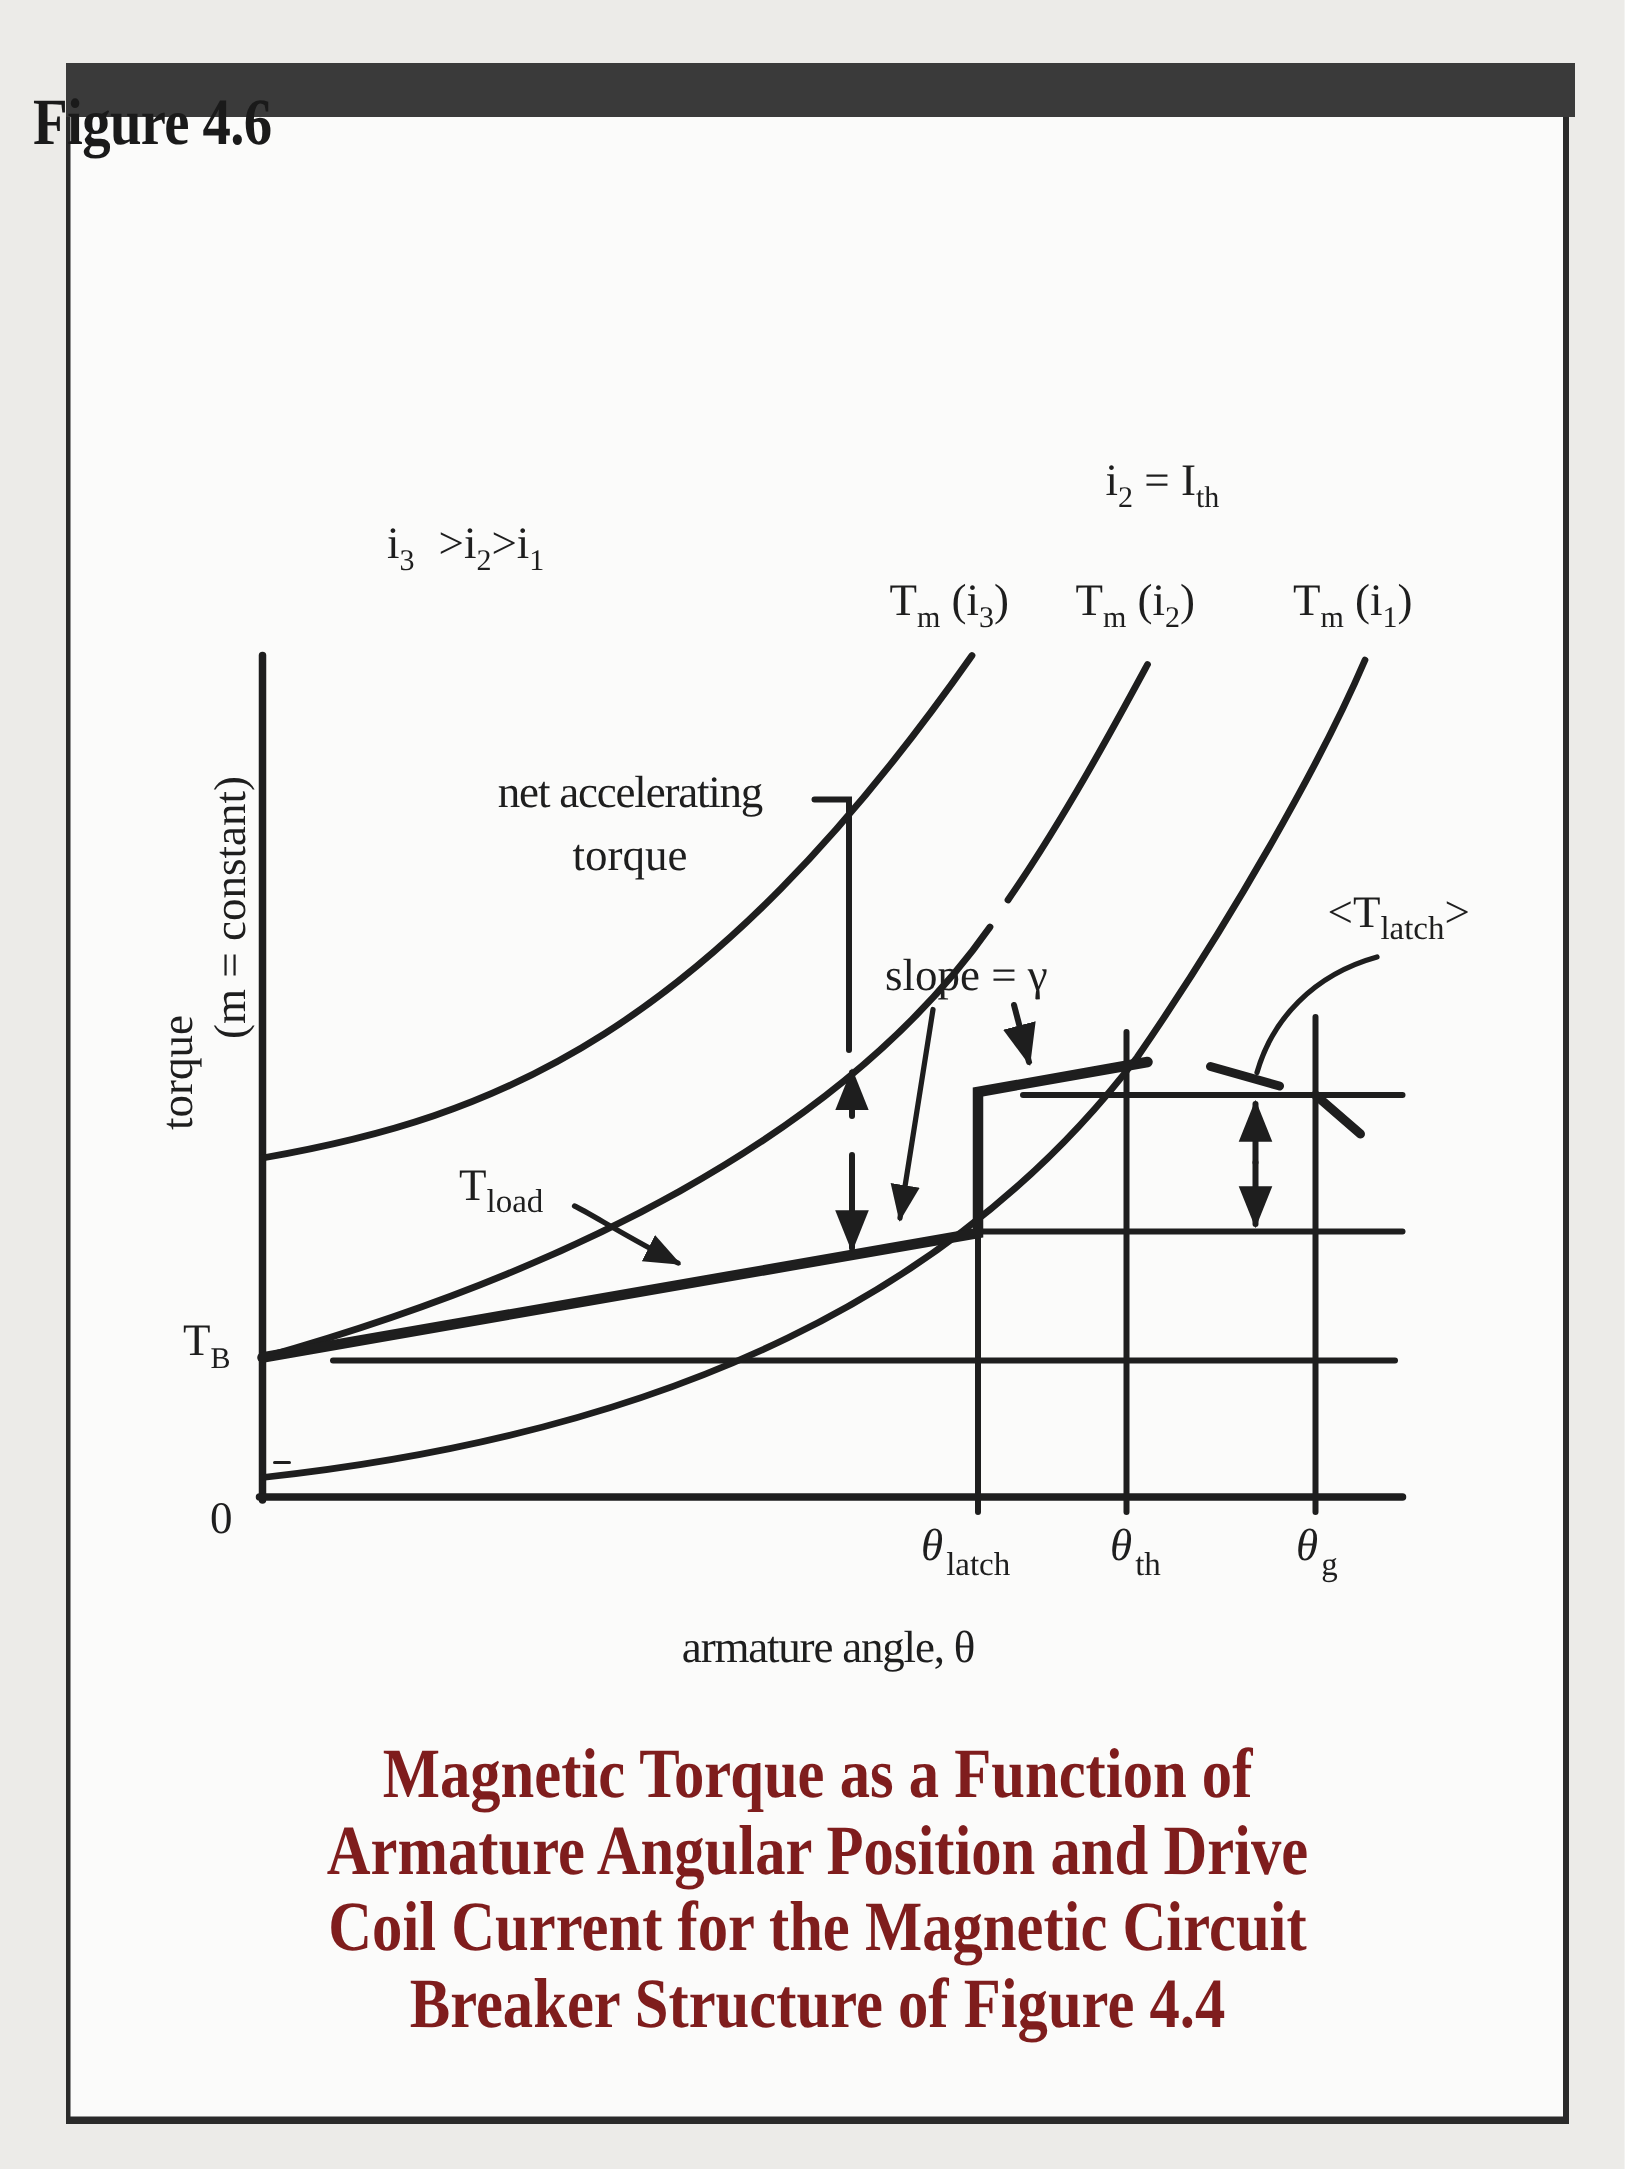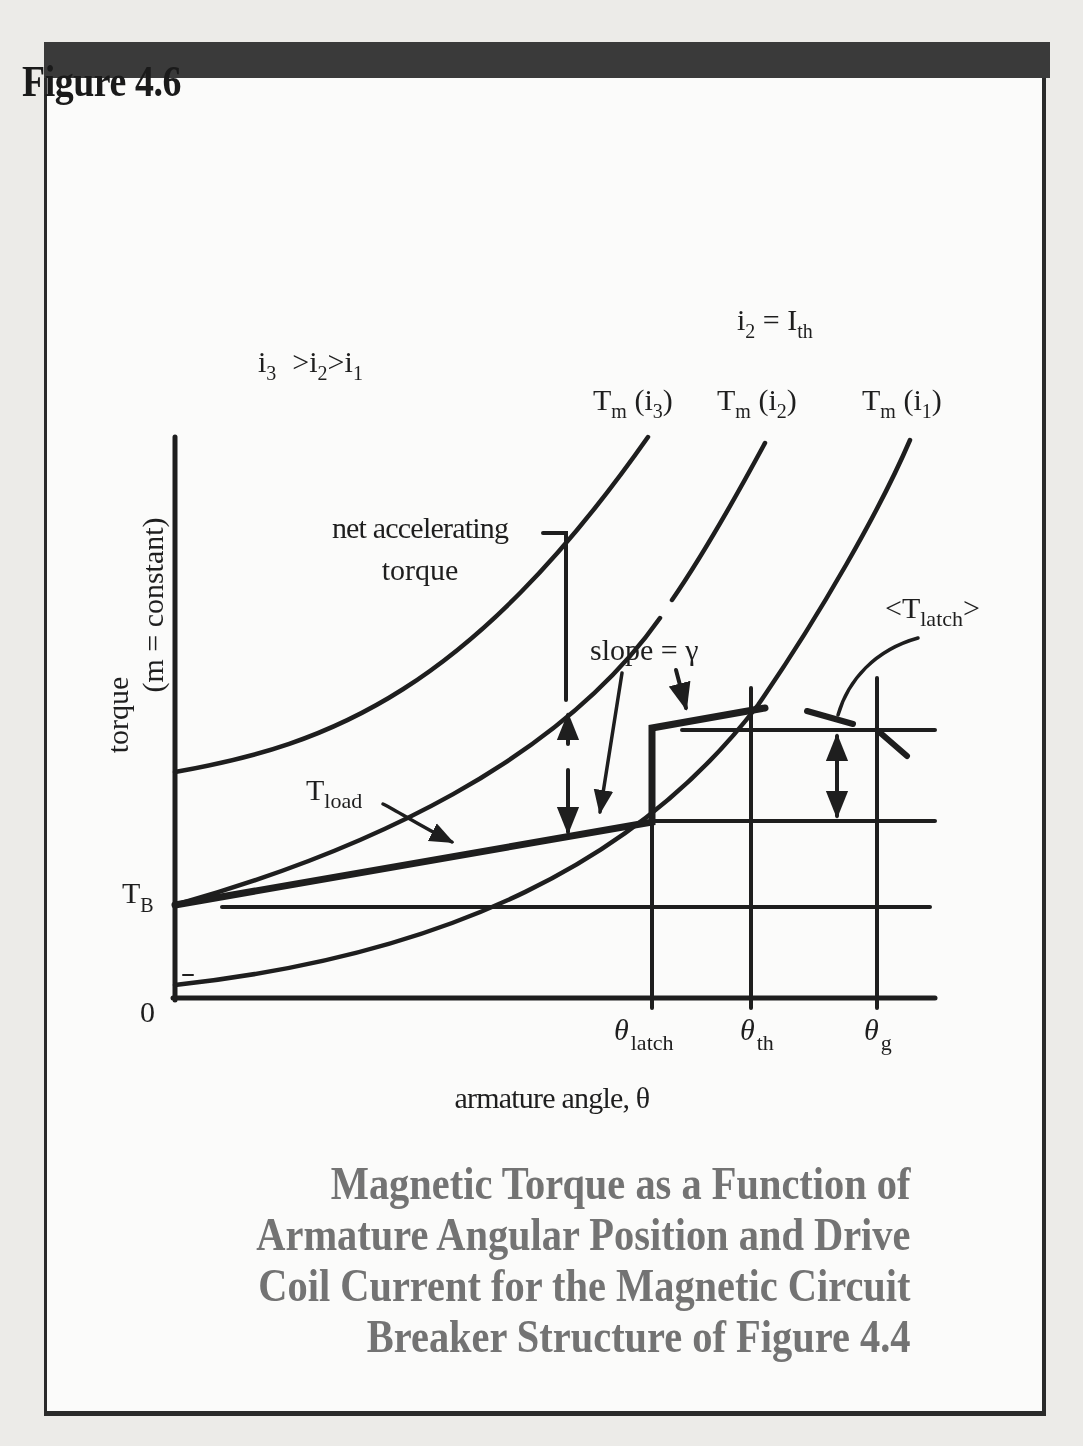--- a/index.html
+++ b/index.html
@@ -22,24 +22,24 @@
   .fig-label {
     position: absolute; left: 22px; top: 56px;
     font-family: "Liberation Serif", "DejaVu Serif", serif;
     font-weight: bold; font-size: 44px; letter-spacing: -0.5px;
     transform: scaleX(0.86); transform-origin: left top;
     color: #1a1a1a;
   }
   svg.diagram { position: absolute; left: 0; top: 0; }
   .caption {
     position: absolute; left: 120px; width: 850px; top: 1158px;
-    text-align: right;
+    text-align: center;
     font-family: "Liberation Serif", "DejaVu Serif", serif;
     font-weight: bold; font-size: 47px; line-height: 51px;
-    color: #737373;
+    color: #7f1d1d;
   }
   .caption span { display: block; transform: scaleX(0.86); }
   .lbl { font-family: "Liberation Serif", "DejaVu Serif", serif; fill: #1e1e1e; }
 </style>
 </head>
 <body>
 
 <div class="frame">
   <div class="frame-bar"></div>
 </div>

